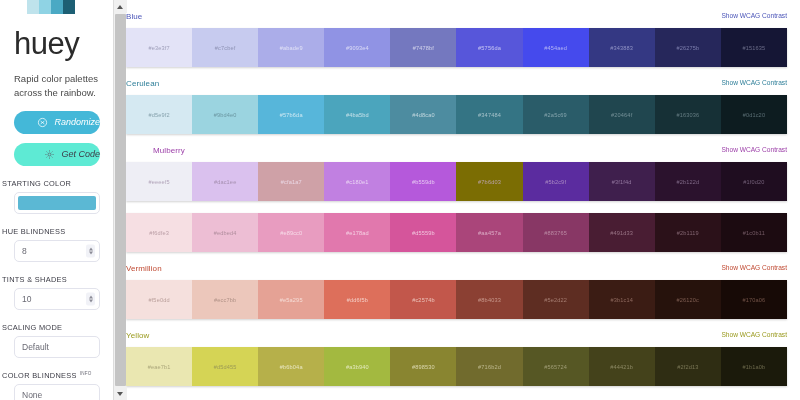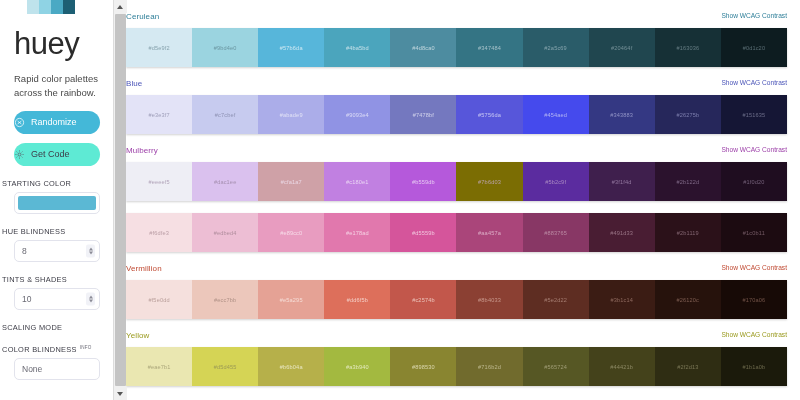--- a/index.html
+++ b/index.html
@@ -33,30 +33,31 @@
   }
   .tagline {
     font-size: 9.5px;
     color: #4a4a4a;
     line-height: 1.45;
     margin: 13px 0 0 14px;
     width: 90px;
   }
 
   .btn {
-    display: flex; align-items: center; justify-content: flex-start;
+    display: flex; align-items: center; justify-content: flex-end;
     gap: 6px;
     height: 23px;
     margin: 11px 0 0 14px;
     width: 86px;
     border-radius: 12px;
     font-size: 9px;
     cursor: pointer;
     border: none;
     font-family: "Liberation Sans", sans-serif;
+    font-style: italic;
   }
   .btn-randomize { background: #44b8d8; color: #ffffff; }
   .btn-getcode { background: #5eead4; color: #3d3d49; margin-top: 9px; }
   .btn svg { display: block; }
 
   .field-label {
     font-size: 7.4px;
     letter-spacing: 0.3px;
     color: #3a3a44;
     margin: 13px 0 4px 2px;
@@ -220,20 +221,23 @@
       <span>10</span>
       <span class="stepper">
         <i class="up"></i>
         <i class="dn"></i>
       </span>
     </div>
 
     <div class="field-label">
       <span>SCALING MODE</span>
     </div>
+    <div class="control">
+      <span>Default</span>
+    </div>
 
     <div class="field-label">
       <span>COLOR BLINDNESS</span>
       <span class="info-badge">INFO</span>
     </div>
     <div class="control">
       <span>None</span>
     </div>
   </aside>
 
@@ -243,20 +247,58 @@
     </div>
     <div class="sb-thumb"></div>
     <div class="sb-arrow down">
       <i></i>
     </div>
   </div>
 
   <main class="main" id="palette-list">
       <section class="palette">
         <div class="palette-head">
+          <span class="palette-name" style="color: rgb(75, 85, 184);">Blue</span>
+          <a class="wcag-link" style="color: rgb(75, 85, 184);">Show WCAG Contrast</a>
+        </div>
+        <div class="swatches">
+          <div class="sw" style="background: rgb(227, 227, 247);">
+            <span class="sw-label" style="color: rgb(139, 139, 168);">#e3e3f7</span>
+          </div>
+          <div class="sw" style="background: rgb(199, 203, 239);">
+            <span class="sw-label" style="color: rgb(126, 130, 163);">#c7cbef</span>
+          </div>
+          <div class="sw" style="background: rgb(171, 173, 233);">
+            <span class="sw-label" style="color: rgb(241, 241, 250);">#abade9</span>
+          </div>
+          <div class="sw" style="background: rgb(144, 147, 228);">
+            <span class="sw-label" style="color: rgb(238, 238, 251);">#9093e4</span>
+          </div>
+          <div class="sw" style="background: rgb(116, 120, 191);">
+            <span class="sw-label" style="color: rgb(233, 234, 247);">#7478bf</span>
+          </div>
+          <div class="sw" style="background: rgb(87, 86, 218);">
+            <span class="sw-label" style="color: rgb(227, 227, 249);">#5756da</span>
+          </div>
+          <div class="sw" style="background: rgb(69, 74, 237);">
+            <span class="sw-label" style="color: rgb(207, 208, 245);">#454aed</span>
+          </div>
+          <div class="sw" style="background: rgb(52, 56, 131);">
+            <span class="sw-label" style="color: rgb(169, 171, 214);">#343883</span>
+          </div>
+          <div class="sw" style="background: rgb(38, 39, 91);">
+            <span class="sw-label" style="color: rgb(148, 150, 196);">#26275b</span>
+          </div>
+          <div class="sw" style="background: rgb(21, 22, 53);">
+            <span class="sw-label" style="color: rgb(130, 132, 159);">#151635</span>
+          </div>
+        </div>
+      </section>
+      <section class="palette">
+        <div class="palette-head">
           <span class="palette-name" style="color: rgb(47, 127, 153);">Cerulean</span>
           <a class="wcag-link" style="color: rgb(47, 127, 153);">Show WCAG Contrast</a>
         </div>
         <div class="swatches">
           <div class="sw" style="background: rgb(213, 233, 242);">
             <span class="sw-label" style="color: rgb(111, 141, 153);">#d5e9f2</span>
           </div>
           <div class="sw" style="background: rgb(155, 212, 224);">
             <span class="sw-label" style="color: rgb(93, 133, 144);">#9bd4e0</span>
           </div>
@@ -281,59 +323,21 @@
           <div class="sw" style="background: rgb(22, 48, 54);">
             <span class="sw-label" style="color: rgb(123, 145, 152);">#163036</span>
           </div>
           <div class="sw" style="background: rgb(13, 28, 32);">
             <span class="sw-label" style="color: rgb(110, 131, 138);">#0d1c20</span>
           </div>
         </div>
       </section>
       <section class="palette">
         <div class="palette-head">
-          <span class="palette-name" style="color: rgb(75, 85, 184);">Blue</span>
-          <a class="wcag-link" style="color: rgb(75, 85, 184);">Show WCAG Contrast</a>
-        </div>
-        <div class="swatches">
-          <div class="sw" style="background: rgb(227, 227, 247);">
-            <span class="sw-label" style="color: rgb(139, 139, 168);">#e3e3f7</span>
-          </div>
-          <div class="sw" style="background: rgb(199, 203, 239);">
-            <span class="sw-label" style="color: rgb(126, 130, 163);">#c7cbef</span>
-          </div>
-          <div class="sw" style="background: rgb(171, 173, 233);">
-            <span class="sw-label" style="color: rgb(241, 241, 250);">#abade9</span>
-          </div>
-          <div class="sw" style="background: rgb(144, 147, 228);">
-            <span class="sw-label" style="color: rgb(238, 238, 251);">#9093e4</span>
-          </div>
-          <div class="sw" style="background: rgb(116, 120, 191);">
-            <span class="sw-label" style="color: rgb(233, 234, 247);">#7478bf</span>
-          </div>
-          <div class="sw" style="background: rgb(87, 86, 218);">
-            <span class="sw-label" style="color: rgb(227, 227, 249);">#5756da</span>
-          </div>
-          <div class="sw" style="background: rgb(69, 74, 237);">
-            <span class="sw-label" style="color: rgb(207, 208, 245);">#454aed</span>
-          </div>
-          <div class="sw" style="background: rgb(52, 56, 131);">
-            <span class="sw-label" style="color: rgb(169, 171, 214);">#343883</span>
-          </div>
-          <div class="sw" style="background: rgb(38, 39, 91);">
-            <span class="sw-label" style="color: rgb(148, 150, 196);">#26275b</span>
-          </div>
-          <div class="sw" style="background: rgb(21, 22, 53);">
-            <span class="sw-label" style="color: rgb(130, 132, 159);">#151635</span>
-          </div>
-        </div>
-      </section>
-      <section class="palette">
-        <div class="palette-head">
-          <span class="palette-name" style="color: rgb(156, 63, 168);">Mulberry</span>
+          <span class="palette-name" style="color: rgb(156, 63, 168); margin-left: 27px;">Mulberry</span>
           <a class="wcag-link" style="color: rgb(156, 63, 168);">Show WCAG Contrast</a>
         </div>
         <div class="swatches">
           <div class="sw" style="background: rgb(238, 238, 245);">
             <span class="sw-label" style="color: rgb(160, 143, 168);">#eeeef5</span>
           </div>
           <div class="sw" style="background: rgb(218, 193, 238);">
             <span class="sw-label" style="color: rgb(151, 130, 159);">#dac1ee</span>
           </div>
           <div class="sw" style="background: rgb(207, 161, 167);">

